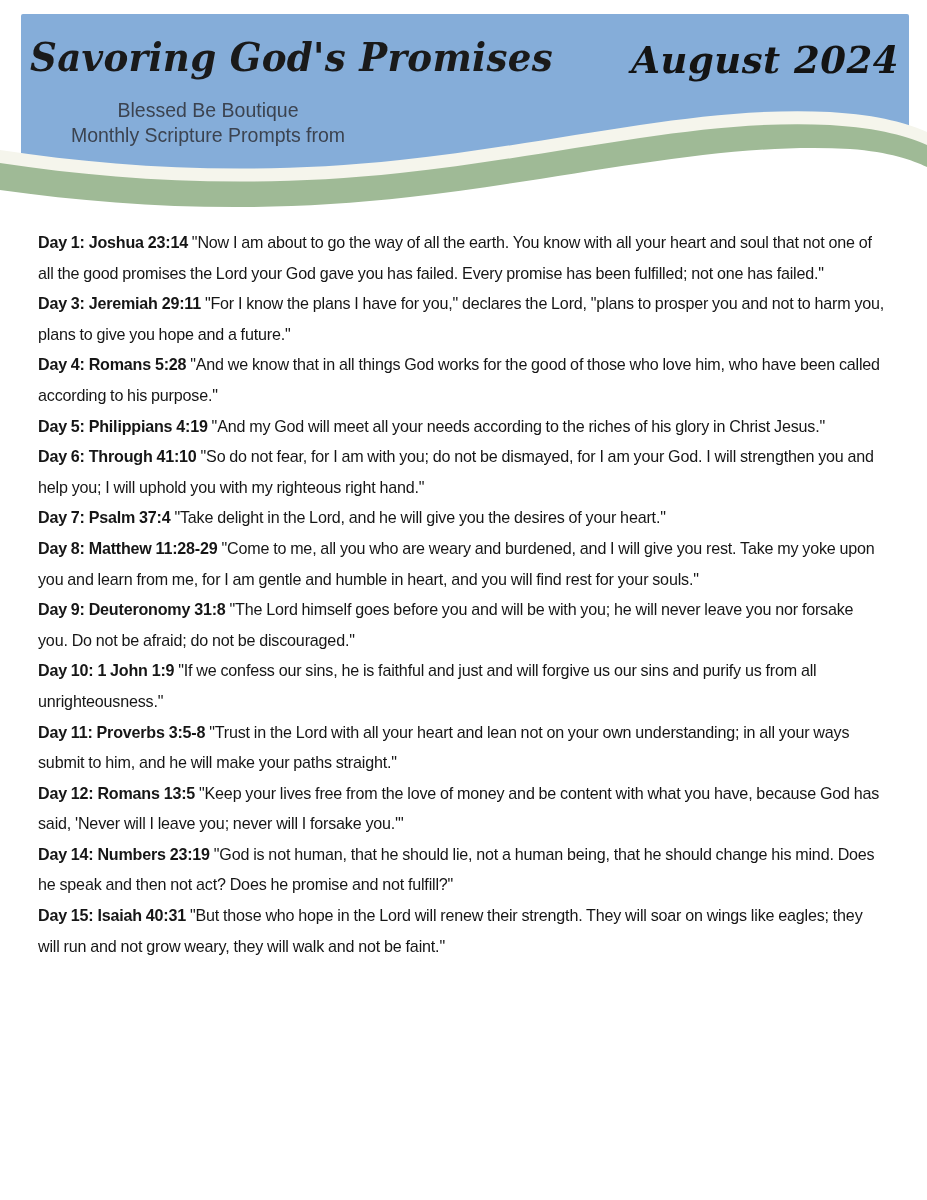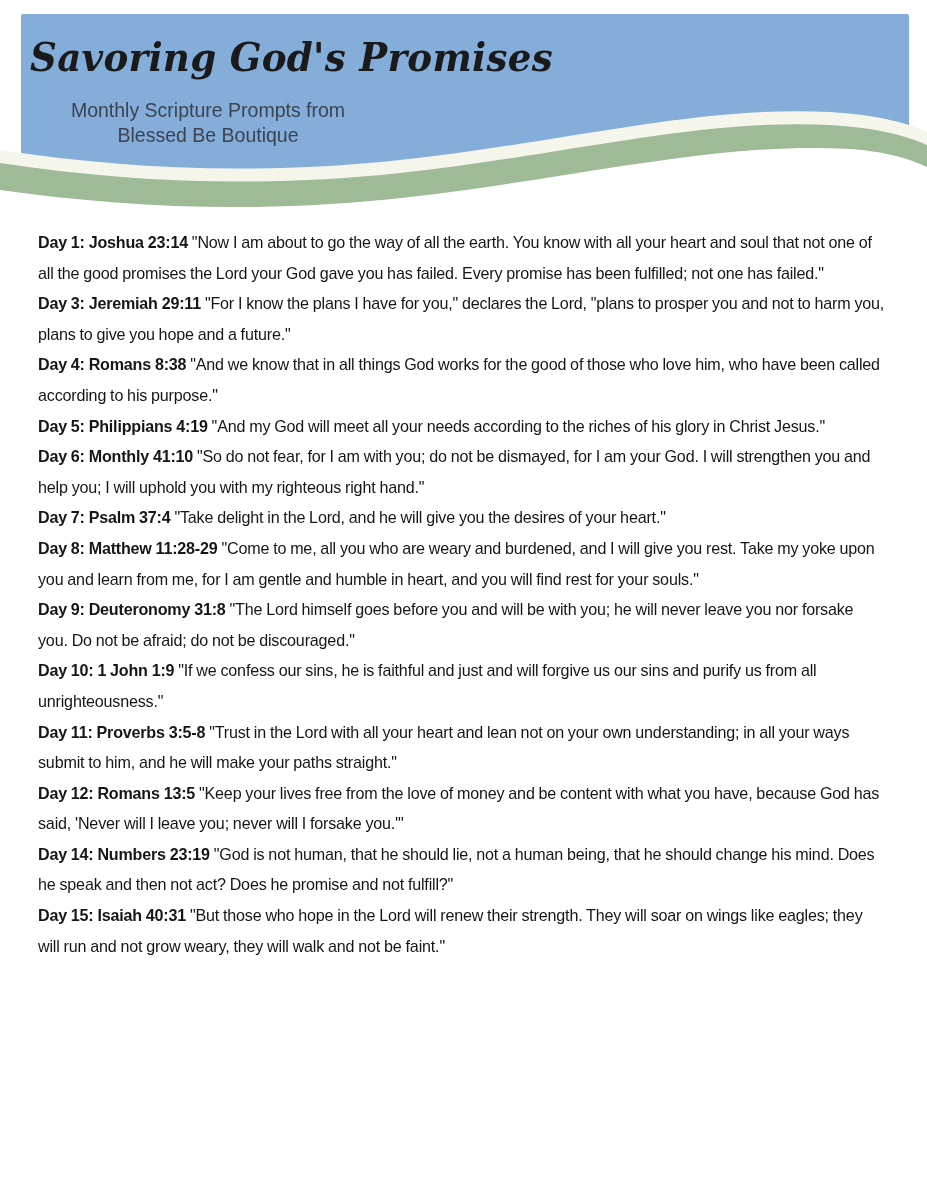--- a/index.html
+++ b/index.html
@@ -155,34 +155,35 @@
       <path fill="#FFFFFF" d="M 0,190
                C 130,208 260,214 410,197
                C 570,179 720,141 850,149
                C 890,152 912,160 927,167
                L 927,232 L 0,232 Z"></path>
     </svg>
 
     <div class="header-text-layer">
       <div class="title-main">Savoring God's Promises</div>
 
+      <div class="title-date">August 2024</div>
 
       <div class="subtitle">
+        <span class="sub-line">Blessed Be Boutique</span>
         <span class="sub-line">Monthly Scripture Prompts from</span>
-        <span class="sub-line">Blessed Be Boutique</span>
       </div>
     </div>
   </div>
 
   <div class="content" id="entries-container">
       <p class="entry"><span class="ref">Day 1: Joshua 23:14</span><span class="quote"> "Now I am about to go the way of all the earth. You know with all your heart and soul that not one of all the good promises the Lord your God gave you has failed. Every promise has been fulfilled; not one has failed."</span></p>
       <p class="entry"><span class="ref">Day 3: Jeremiah 29:11</span><span class="quote"> "For I know the plans I have for you," declares the Lord, "plans to prosper you and not to harm you, plans to give you hope and a future."</span></p>
-      <p class="entry"><span class="ref">Day 4: Romans 8:38</span><span class="quote"> "And we know that in all things God works for the good of those who love him, who have been called according to his purpose."</span></p>
+      <p class="entry"><span class="ref">Day 4: Romans 5:28</span><span class="quote"> "And we know that in all things God works for the good of those who love him, who have been called according to his purpose."</span></p>
       <p class="entry"><span class="ref">Day 5: Philippians 4:19</span><span class="quote"> "And my God will meet all your needs according to the riches of his glory in Christ Jesus."</span></p>
-      <p class="entry"><span class="ref">Day 6: Monthly 41:10</span><span class="quote"> "So do not fear, for I am with you; do not be dismayed, for I am your God. I will strengthen you and help you; I will uphold you with my righteous right hand."</span></p>
+      <p class="entry"><span class="ref">Day 6: Through 41:10</span><span class="quote"> "So do not fear, for I am with you; do not be dismayed, for I am your God. I will strengthen you and help you; I will uphold you with my righteous right hand."</span></p>
       <p class="entry"><span class="ref">Day 7: Psalm 37:4</span><span class="quote"> "Take delight in the Lord, and he will give you the desires of your heart."</span></p>
       <p class="entry"><span class="ref">Day 8: Matthew 11:28-29</span><span class="quote"> "Come to me, all you who are weary and burdened, and I will give you rest. Take my yoke upon you and learn from me, for I am gentle and humble in heart, and you will find rest for your souls."</span></p>
       <p class="entry"><span class="ref">Day 9: Deuteronomy 31:8</span><span class="quote"> "The Lord himself goes before you and will be with you; he will never leave you nor forsake you. Do not be afraid; do not be discouraged."</span></p>
       <p class="entry"><span class="ref">Day 10: 1 John 1:9</span><span class="quote"> "If we confess our sins, he is faithful and just and will forgive us our sins and purify us from all unrighteousness."</span></p>
       <p class="entry"><span class="ref">Day 11: Proverbs 3:5-8</span><span class="quote"> "Trust in the Lord with all your heart and lean not on your own understanding; in all your ways submit to him, and he will make your paths straight."</span></p>
       <p class="entry"><span class="ref">Day 12: Romans 13:5</span><span class="quote"> "Keep your lives free from the love of money and be content with what you have, because God has said, 'Never will I leave you; never will I forsake you.'"</span></p>
       <p class="entry"><span class="ref">Day 14: Numbers 23:19</span><span class="quote"> "God is not human, that he should lie, not a human being, that he should change his mind. Does he speak and then not act? Does he promise and not fulfill?"</span></p>
       <p class="entry"><span class="ref">Day 15: Isaiah 40:31</span><span class="quote"> "But those who hope in the Lord will renew their strength. They will soar on wings like eagles; they will run and not grow weary, they will walk and not be faint."</span></p>
     </div>
 

